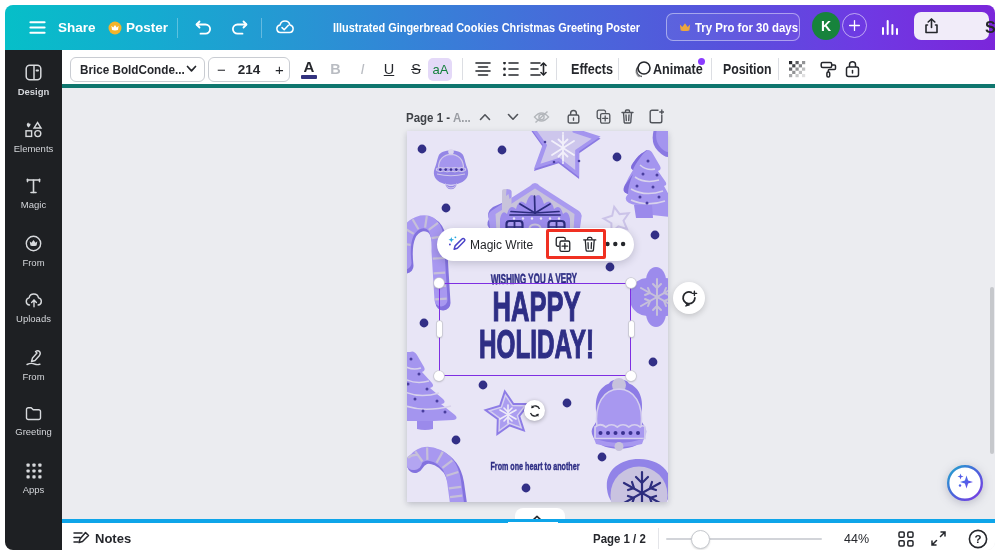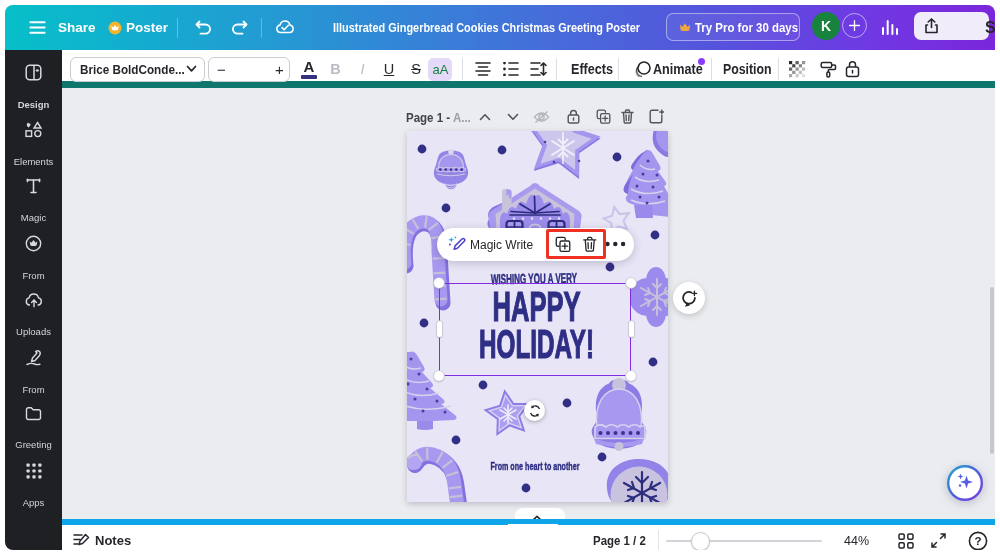--- a/index.html
+++ b/index.html
@@ -5,31 +5,31 @@
   * { margin:0; padding:0; box-sizing:border-box; }
   html,body { width:1000px; height:555px; background:#fff; font-family:"Liberation Sans", sans-serif; }
   .abs { position:absolute; }
   .app { position:absolute; left:5px; top:5px; width:990px; height:545px; border-radius:8px; overflow:hidden; background:#ebecf0; }
   
   .topbar { position:absolute; left:0; top:0; width:990px; height:45px;
     background:linear-gradient(90deg,#06bfc8 0%,#15abd0 15%,#2697d3 29%,#3385d7 40%,#476bda 56%,#5554dc 71%,#6f39e3 87%,#7b26da 100%);
     color:#fff; }
   .tb-item { position:absolute; top:0; height:45px; display:flex; align-items:center; color:#fff; font-size:13.5px; font-weight:bold; }
   
-  .toolbar { position:absolute; left:57px; top:45px; width:933px; height:38px; background:#fff; border-bottom:7px solid #0f766e; }
+  .toolbar { position:absolute; left:57px; top:45px; width:933px; height:38px; background:#fff; border-bottom:4px solid #0f766e; }
   .fmt { position:absolute; top:0; height:38px; display:flex; align-items:center; color:#25272c; }
   .vsep { position:absolute; top:8px; width:1px; height:22px; background:#dcdee3; }
   
   .sidebar { position:absolute; left:0; top:45px; width:57px; height:500px; background:#1e2023; }
   .side-item { position:absolute; left:0; width:57px; text-align:center; color:#d4d6da; }
-  .side-item .lbl { font-size:9.5px; display:block; margin-top:14px; }
+  .side-item .lbl { font-size:9.5px; display:block; margin-top:1px; }
   
   .canvas { position:absolute; left:57px; top:83px; width:933px; height:431px; background:#ebecf0; overflow:hidden;margin-left:7px; }
   
-  .bottombar { position:absolute; left:57px; top:514px; width:933px; height:31px; background:#fff; border-top:6px solid #0ea5e9; color:#25272c; }
+  .bottombar { position:absolute; left:57px; top:514px; width:933px; height:31px; background:#fff; border-top:4px solid #0ea5e9; color:#25272c; }
 </style>
 </head>
 <body>
 <div class="app">
   <div class="topbar">
 
     <svg class="abs" style="left:24px;top:15px" width="17" height="15" viewBox="0 0 18 17">
       <g stroke="#fff" stroke-width="2.4" stroke-linecap="round">
         <line x1="1" y1="2.5" x2="17" y2="2.5"></line>
           <line x1="1" y1="8.5" x2="17" y2="8.5"></line>
@@ -100,20 +100,21 @@
   <div class="toolbar">
 
     <div class="abs" style="left:8px;top:7px;width:135px;height:25px;border:1px solid #c9ccd2;border-radius:6px"></div>
     <div class="fmt" style="left:18px;font-weight:bold;font-size:13px;transform:scaleX(0.9);transform-origin:left center">Brice BoldConde...</div>
     <svg class="abs" style="left:124px;top:15px" width="11" height="8" viewBox="0 0 11 8">
         <path d="M1.5 1.5 L5.5 5.8 L9.5 1.5" fill="none" stroke="#25272c" stroke-width="1.7" stroke-linecap="round" stroke-linejoin="round"></path>
       </svg>
 
     <div class="abs" style="left:146px;top:7px;width:82px;height:25px;border:1px solid #c9ccd2;border-radius:6px"></div>
     <div class="fmt" style="left:155px;font-size:15px;color:#25272c">−</div>
+    <div class="fmt" style="left:146px;width:82px;justify-content:center;font-size:13.5px;font-weight:bold">214</div>
     <div class="fmt" style="left:213px;font-size:15px;color:#25272c">+</div>
 
     <div class="fmt" style="left:239px;width:16px;justify-content:center;font-size:15px;font-weight:bold;top:-3px">A</div>
     <div class="abs" style="left:239px;top:25px;width:16px;height:3.5px;background:#32327e;border-radius:1px"></div>
 
     <div class="fmt" style="left:266px;width:15px;justify-content:center;font-size:14.5px;font-weight:bold;color:#b9bcc2">B</div>
     <div class="fmt" style="left:293px;width:15px;justify-content:center;font-size:14.5px;font-style:italic;color:#b9bcc2">I</div>
     <div class="fmt" style="left:319px;width:16px;justify-content:center;font-size:14.5px;text-decoration:underline">U</div>
     <div class="fmt" style="left:346px;width:16px;justify-content:center;font-size:14.5px;text-decoration:line-through">S</div>
 

